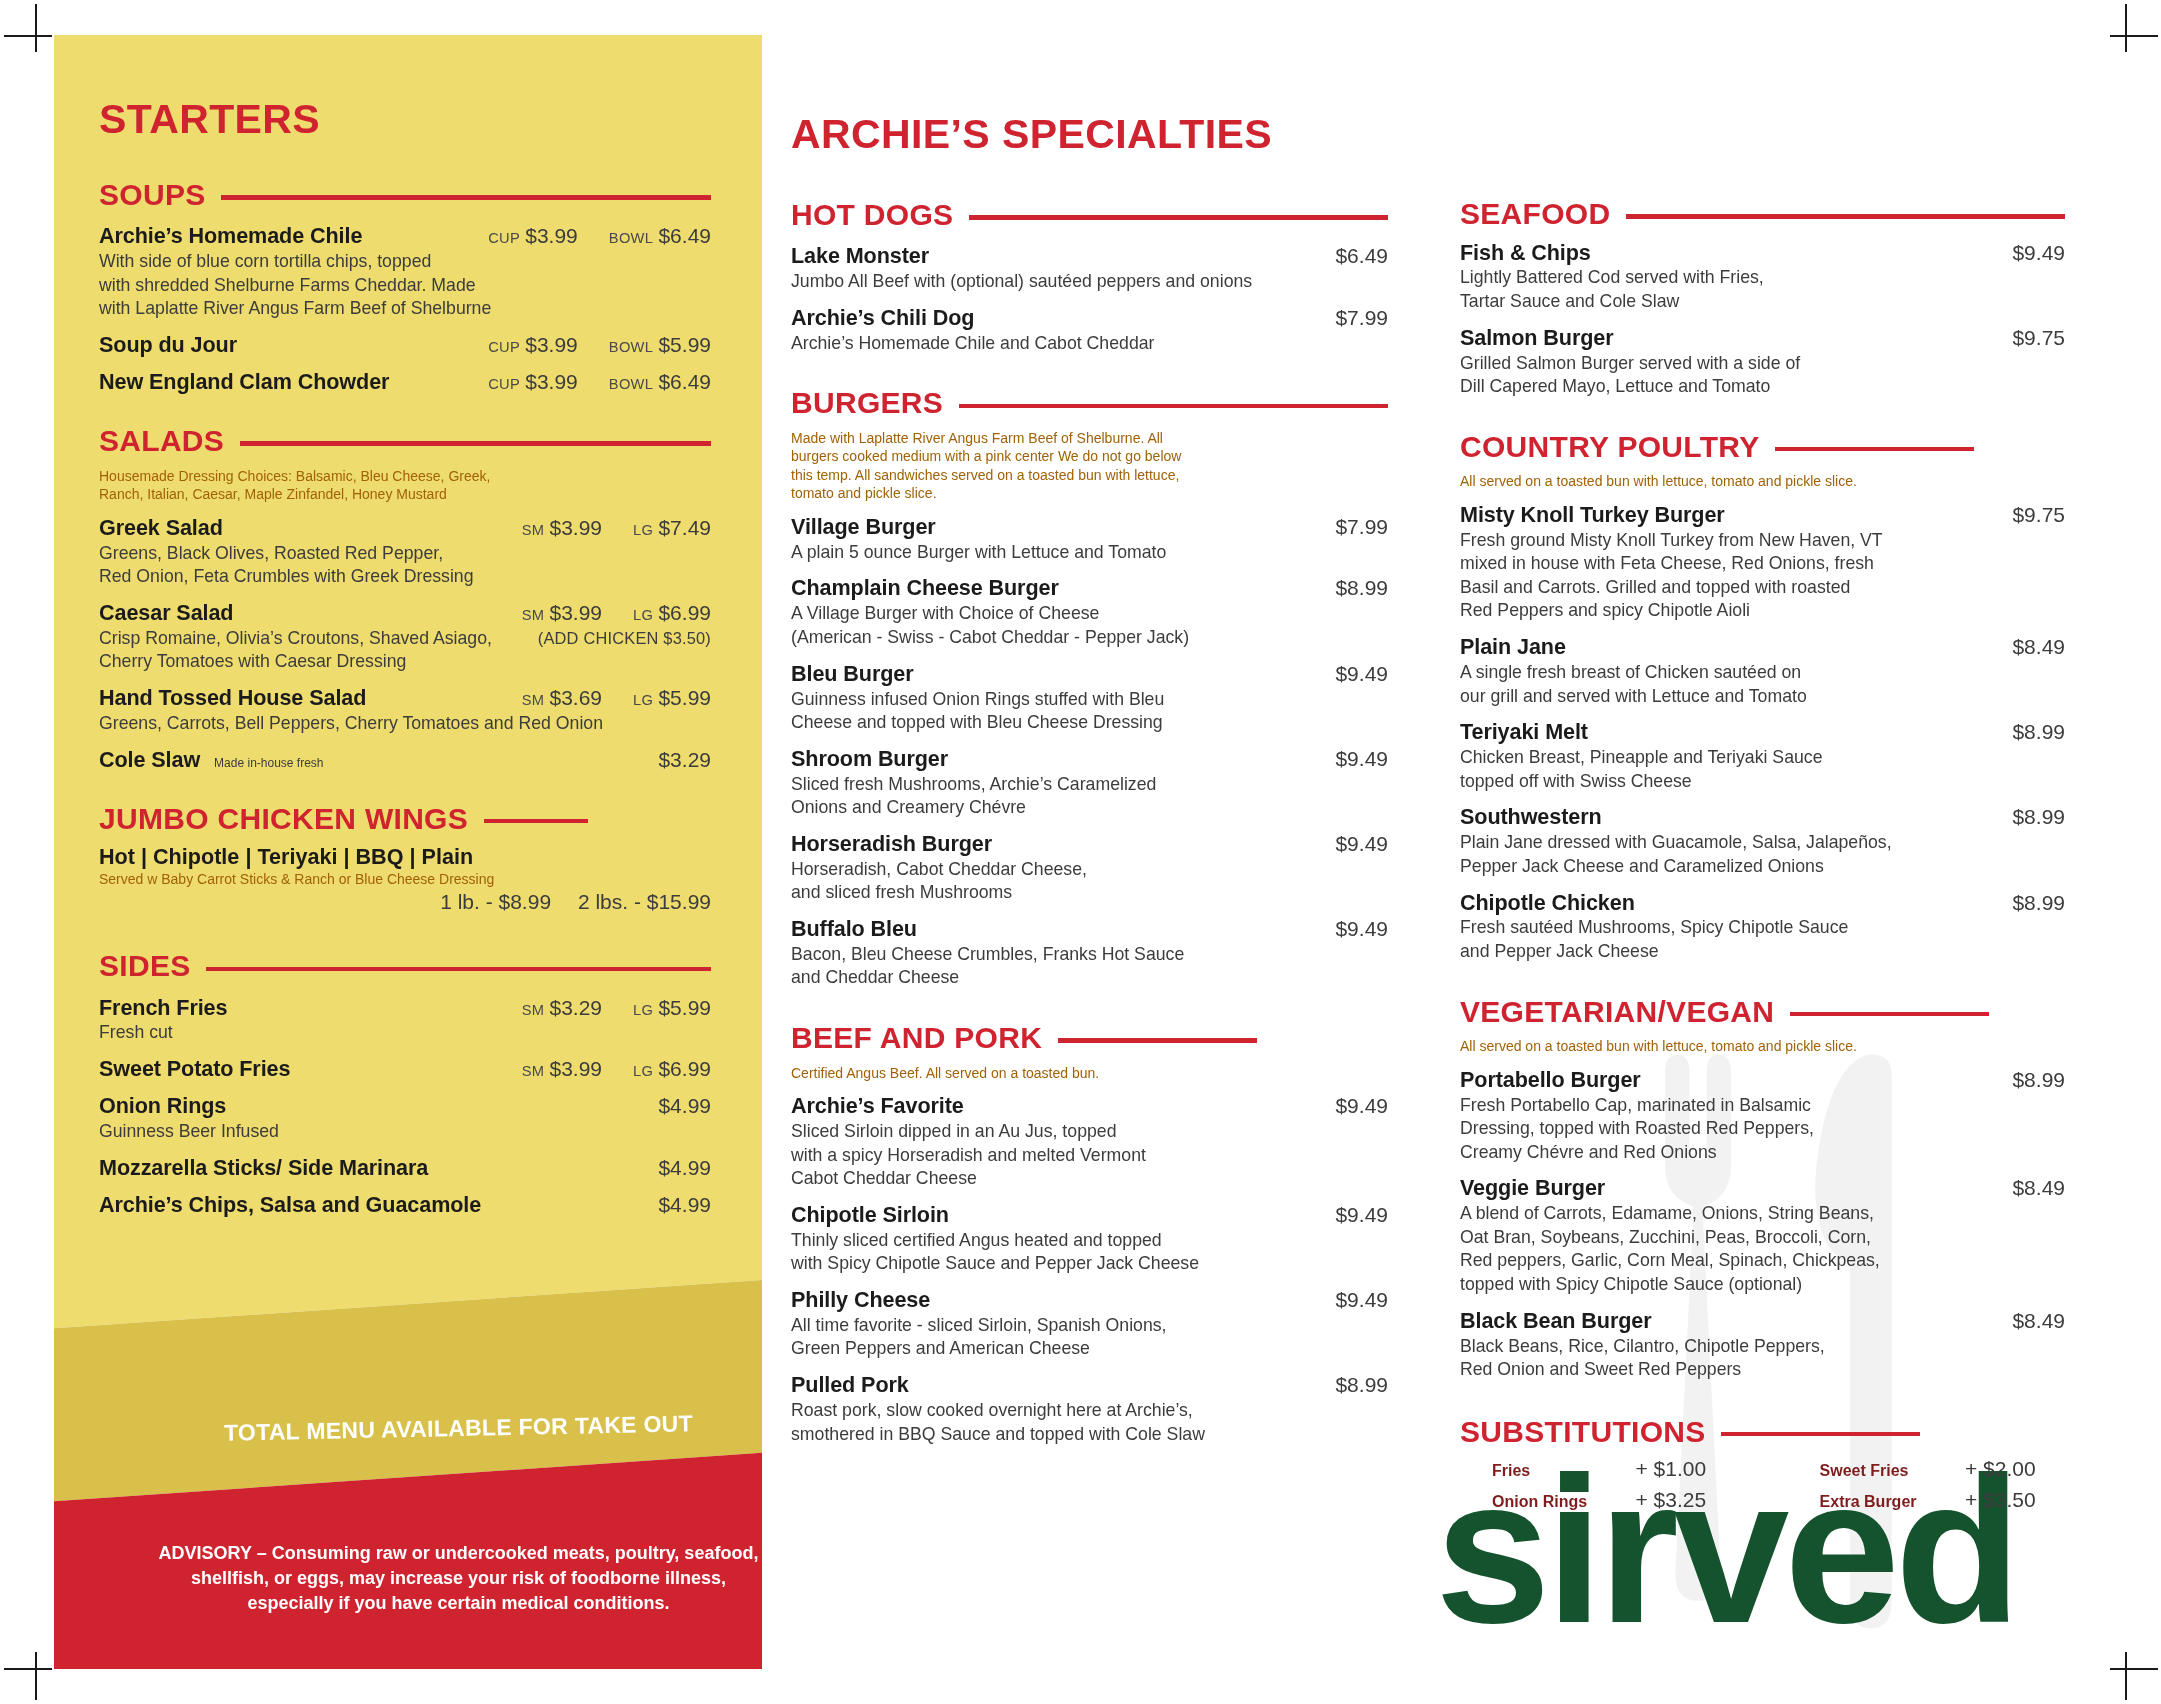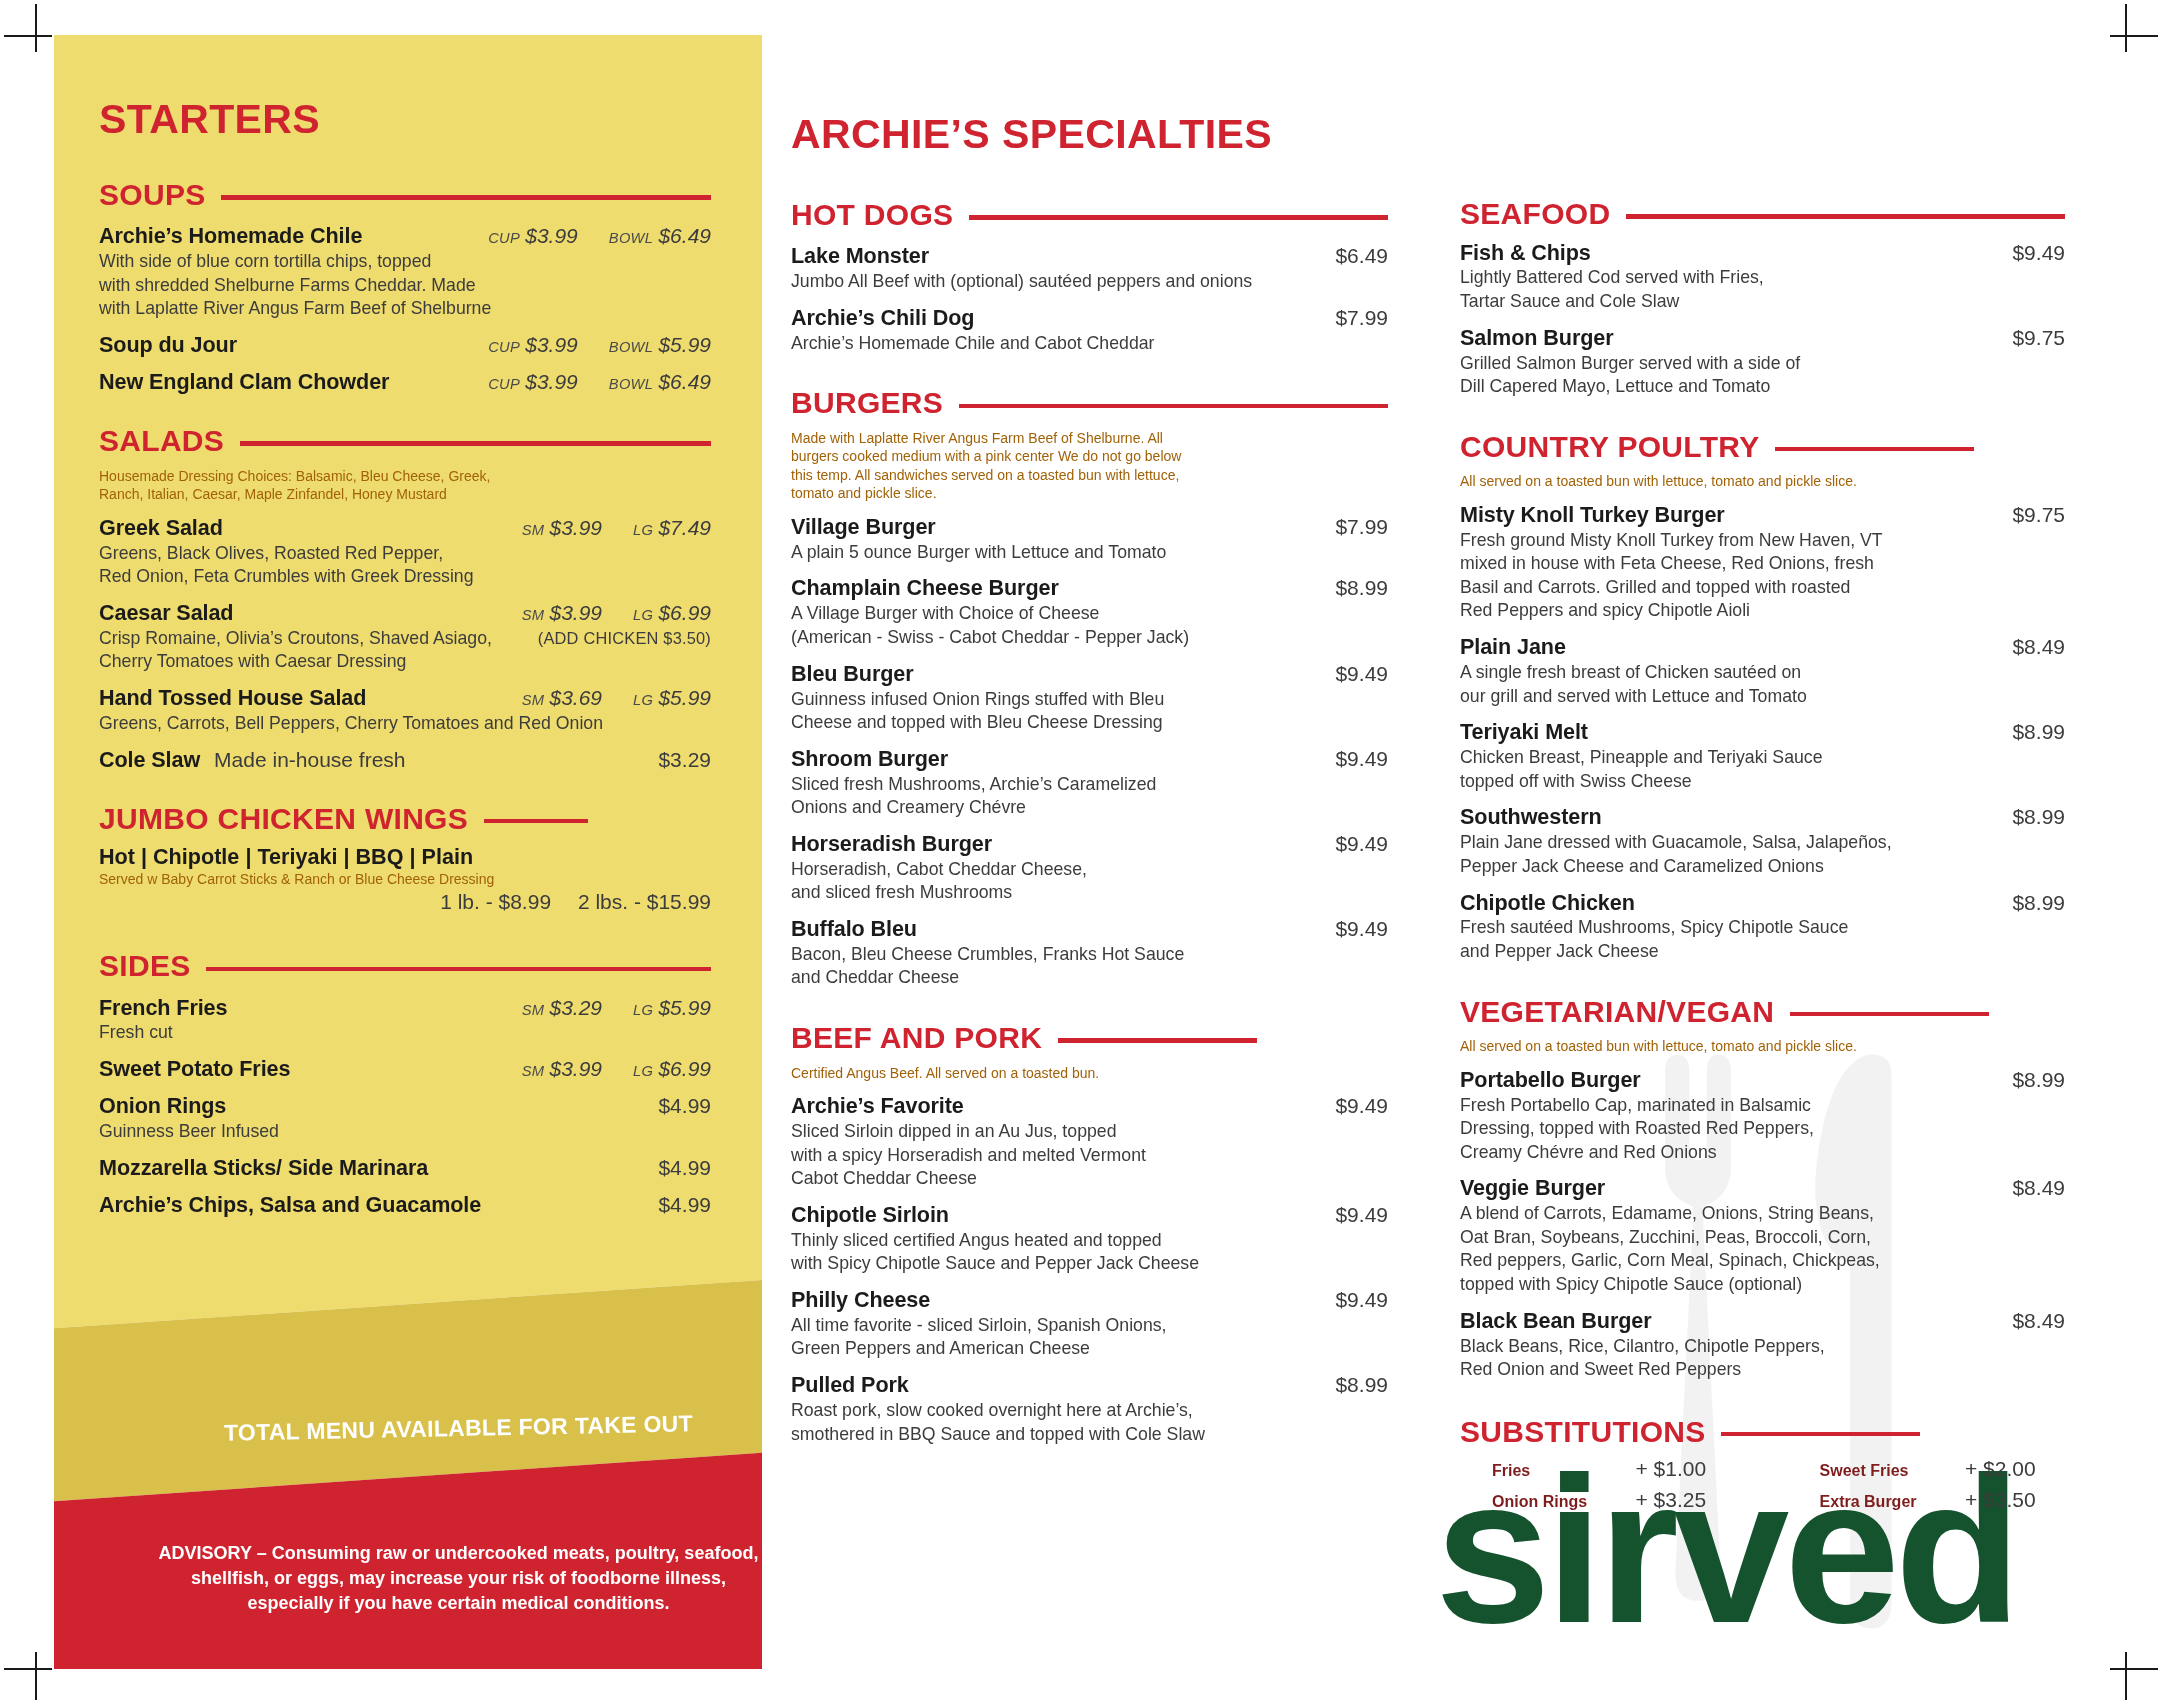--- a/index.html
+++ b/index.html
@@ -106,39 +106,39 @@
     width: 100%;
   }
   .item-name {
     font-size: 21.6px;
     font-weight: 700;
     color: #1b1b1b;
     letter-spacing: -0.1px;
     white-space: nowrap;
   }
   .item-inline-note {
-    font-size: 21px;
+    font-size: 12px;
     color: #3c3c3c;
     margin-left: 14px;
     font-weight: 400;
   }
   .spacer { flex: 1 1 auto; }
   .price {
     font-size: 21px;
     color: #3c3c3c;
     font-weight: 400;
     white-space: nowrap;
   }
   .sz {
     font-size: 14.7px;
     color: #4a4a4a;
     letter-spacing: 0.3px;
     margin-right: 5.2px;
   }
-  .price-pair { white-space: nowrap; font-style: italic; }
+  .price-pair { white-space: nowrap; }
   .price-pair + .price-pair { margin-left: 31px; }
   .desc {
     font-size: 17.7px;
     color: #3c3c3c;
     line-height: 1.33;
     margin-top: 0.9px;
     font-weight: 400;
   }
   .desc-row {
     display: flex;

